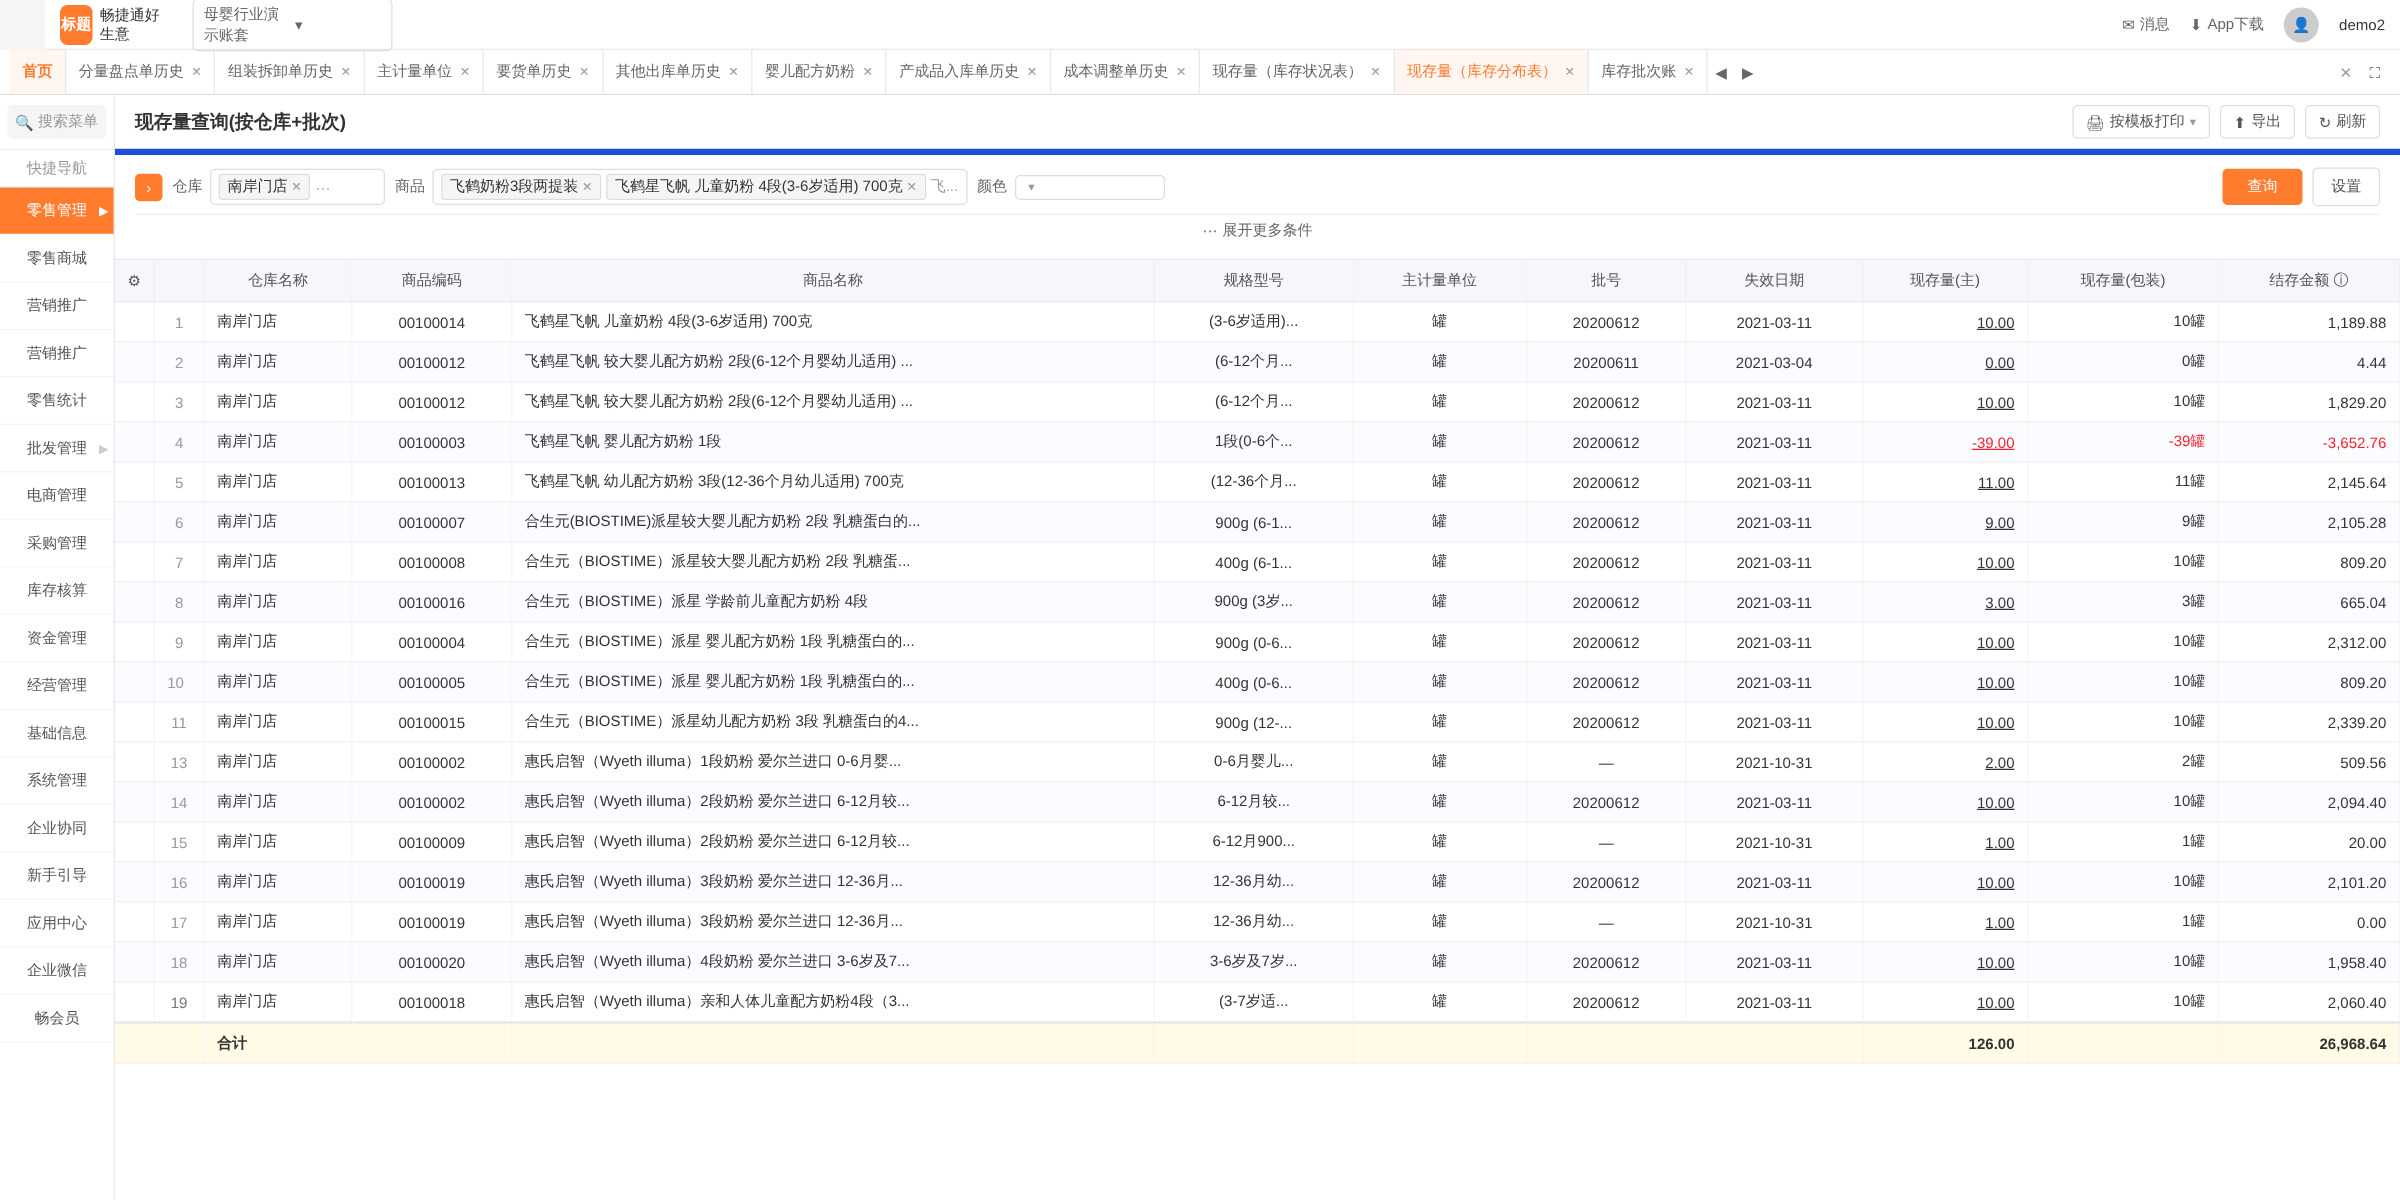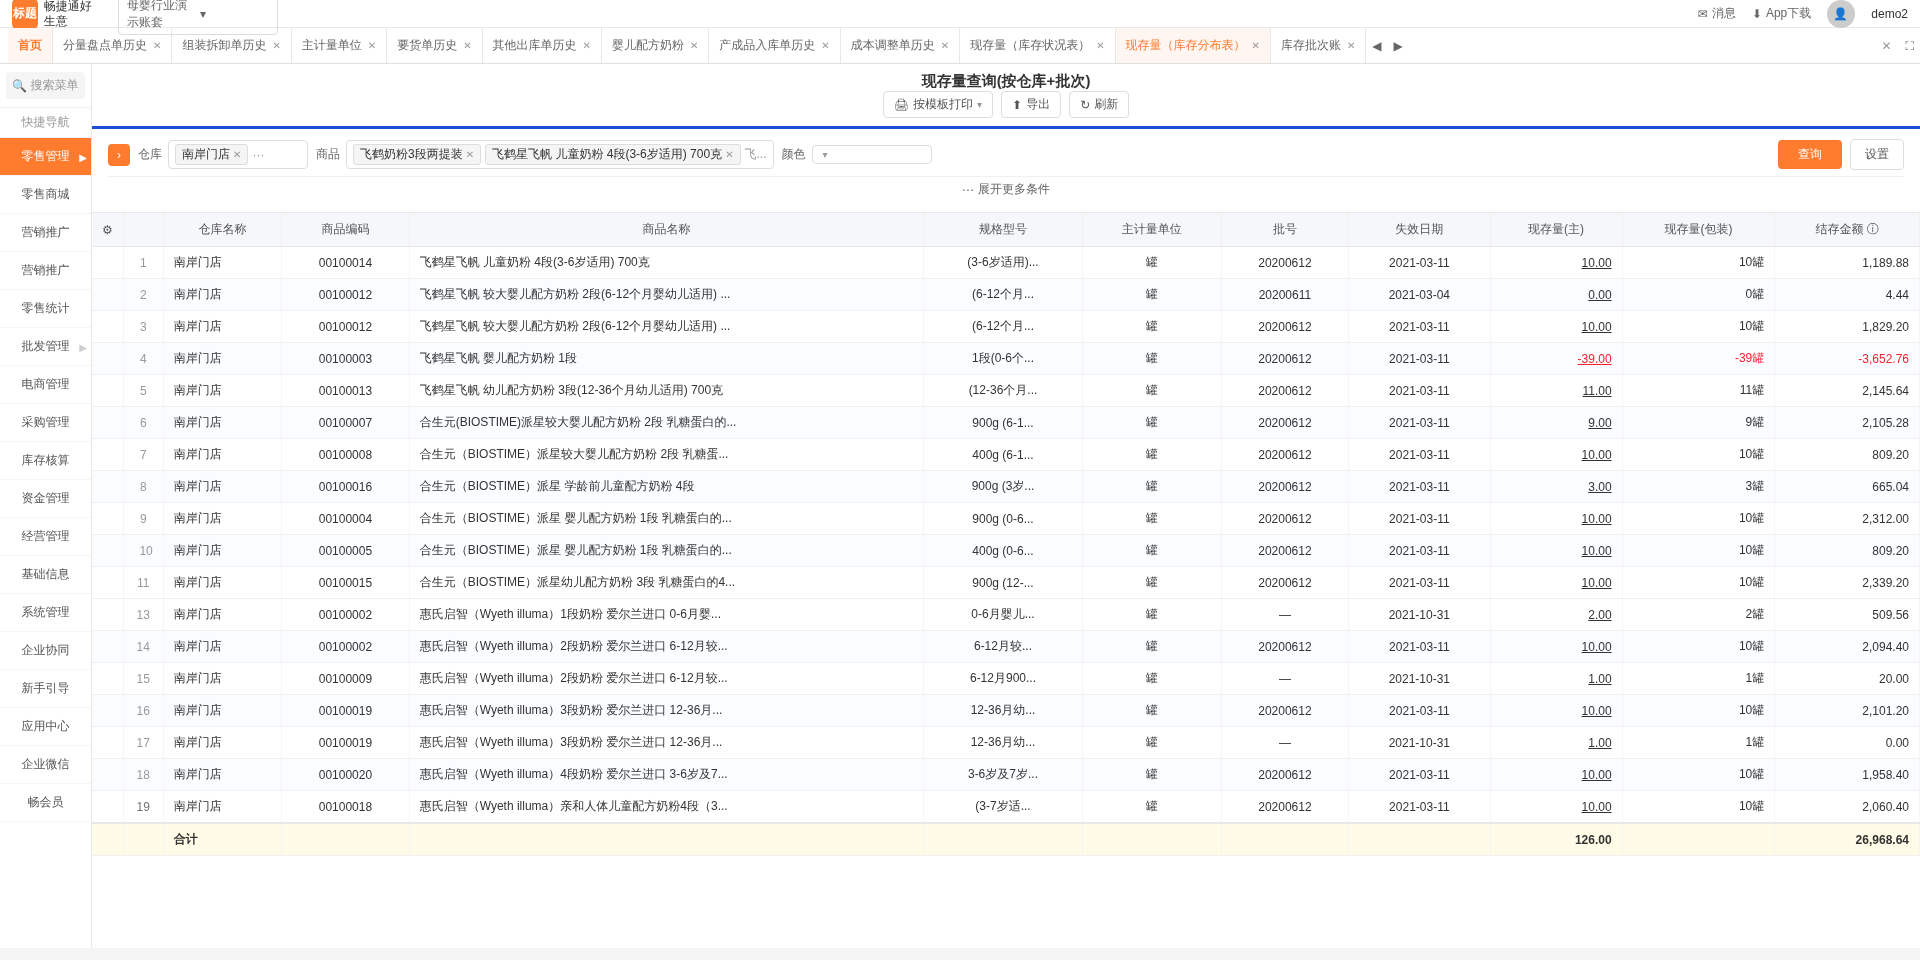--- a/index.html
+++ b/index.html
@@ -1,38 +1,38 @@
 <!DOCTYPE html>
 <html><head>
   <meta charset="utf-8">
   <style>
     * { box-sizing: border-box; margin: 0; padding: 0; font-family: 'Microsoft YaHei', Arial, sans-serif; font-size: 12px; }
     body { background: #f5f5f5; overflow: hidden; width: 1920px; height: 960px; }
 
     
     .top-bar {
-      display: flex; align-items: center; height: 28px;
+      display: flex; align-items: center; height: 40px;
       background: #fff; border-bottom: 1px solid #e8e8e8;
-      padding: 0 12px; gap: 16px;
+      padding: 0 12px; gap: 16px; margin-left: 36px;
     }
     .logo-area { display: flex; align-items: center; gap: 6px; width: 90px; }
     .logo-icon { width: 32px; height: 32px; background: #ff7b2e; border-radius: 6px; display: flex; align-items: center; justify-content: center; color: #fff; font-size: 10px; font-weight: bold; }
     .logo-text { font-size: 11px; color: #333; line-height: 1.2; }
     .industry-selector { display: flex; align-items: center; gap: 4px; border: 1px solid #ddd; border-radius: 4px; padding: 3px 8px; cursor: pointer; color: #666; min-width: 160px; }
     .industry-selector span { flex: 1; }
     .top-right { margin-left: auto; display: flex; align-items: center; gap: 16px; }
     .top-icon-btn { display: flex; align-items: center; gap: 4px; color: #666; cursor: pointer; }
     .avatar { width: 28px; height: 28px; background: #ccc; border-radius: 50%; display: flex; align-items: center; justify-content: center; color: #fff; font-size: 11px; overflow: hidden; }
     .username { color: #333; }
 
     
     .tab-bar {
       display: flex; align-items: center; height: 36px;
       background: #fff; border-bottom: 1px solid #e0e0e0;
-      padding: 0 0 0 8px; overflow: hidden;
+      padding: 0 10px 0 8px; overflow: hidden;
     }
     .tab-item {
       display: flex; align-items: center; gap: 4px; padding: 0 10px;
       height: 36px; border-right: 1px solid #e8e8e8; white-space: nowrap;
       cursor: pointer; color: #666; font-size: 12px; position: relative;
     }
     .tab-item.home { background: #fff6f2; color: #ff7b2e; font-weight: bold; }
     .tab-item.active { background: #fff6f2; color: #ff7b2e; }
     .tab-close { font-size: 10px; color: #999; cursor: pointer; margin-left: 2px; }
     .tab-nav-btn { padding: 0 6px; cursor: pointer; color: #666; height: 36px; display: flex; align-items: center; }
@@ -53,21 +53,21 @@
     .sidebar-nav-item.active { background: #ff7b2e; color: #fff; }
     .sidebar-nav-item .nav-arrow { position: absolute; right: 4px; top: 50%; transform: translateY(-50%); color: #ccc; font-size: 10px; }
     .sidebar-nav-item.active .nav-arrow { color: #fff; }
 
     
     .content-area { flex: 1; display: flex; flex-direction: column; overflow: hidden; }
 
     
     .page-header {
       display: flex; align-items: center; justify-content: space-between;
-      padding: 8px 16px; background: #fff; border-bottom: 3px solid #1d4ed8; flex-direction: column;
+      padding: 8px 16px; background: #fff; border-bottom: 5px solid #1d4ed8;
     }
     .page-title { font-size: 15px; font-weight: bold; color: #333; }
     .header-actions { display: flex; align-items: center; gap: 8px; }
     .btn-print { display: flex; align-items: center; gap: 4px; border: 1px solid #ddd; background: #fff; border-radius: 4px; padding: 4px 10px; cursor: pointer; color: #555; }
     .btn-export { display: flex; align-items: center; gap: 4px; border: 1px solid #ddd; background: #fff; border-radius: 4px; padding: 4px 10px; cursor: pointer; color: #555; }
     .btn-refresh { display: flex; align-items: center; gap: 4px; border: 1px solid #ddd; background: #fff; border-radius: 4px; padding: 4px 10px; cursor: pointer; color: #555; }
 
     
     .filter-area { background: #fff; padding: 10px 16px; border-bottom: 1px solid #e8e8e8; }
     .filter-row { display: flex; align-items: center; gap: 8px; flex-wrap: nowrap; }
@@ -482,21 +482,21 @@
       <td>900g (0-6...</td>
       <td>罐</td>
       <td>20200612</td>
       <td>2021-03-11</td>
       <td class="underline" style="text-align:right">10.00</td>
       <td class="" style="text-align:right">10罐</td>
       <td class="num-col" style="text-align:right">2,312.00</td>
     </tr>
             <tr style="background: rgb(250, 252, 255);">
       <td></td>
-      <td style="text-align:right;color:#999">10</td>
+      <td style="text-align:left;color:#999">10</td>
       <td class="text-left">南岸门店</td>
       <td>00100005</td>
       <td class="text-left" style="max-width:300px;overflow:hidden;text-overflow:ellipsis">合生元（BIOSTIME）派星 婴儿配方奶粉 1段 乳糖蛋白的...</td>
       <td>400g (0-6...</td>
       <td>罐</td>
       <td>20200612</td>
       <td>2021-03-11</td>
       <td class="underline" style="text-align:right">10.00</td>
       <td class="" style="text-align:right">10罐</td>
       <td class="num-col" style="text-align:right">809.20</td>

